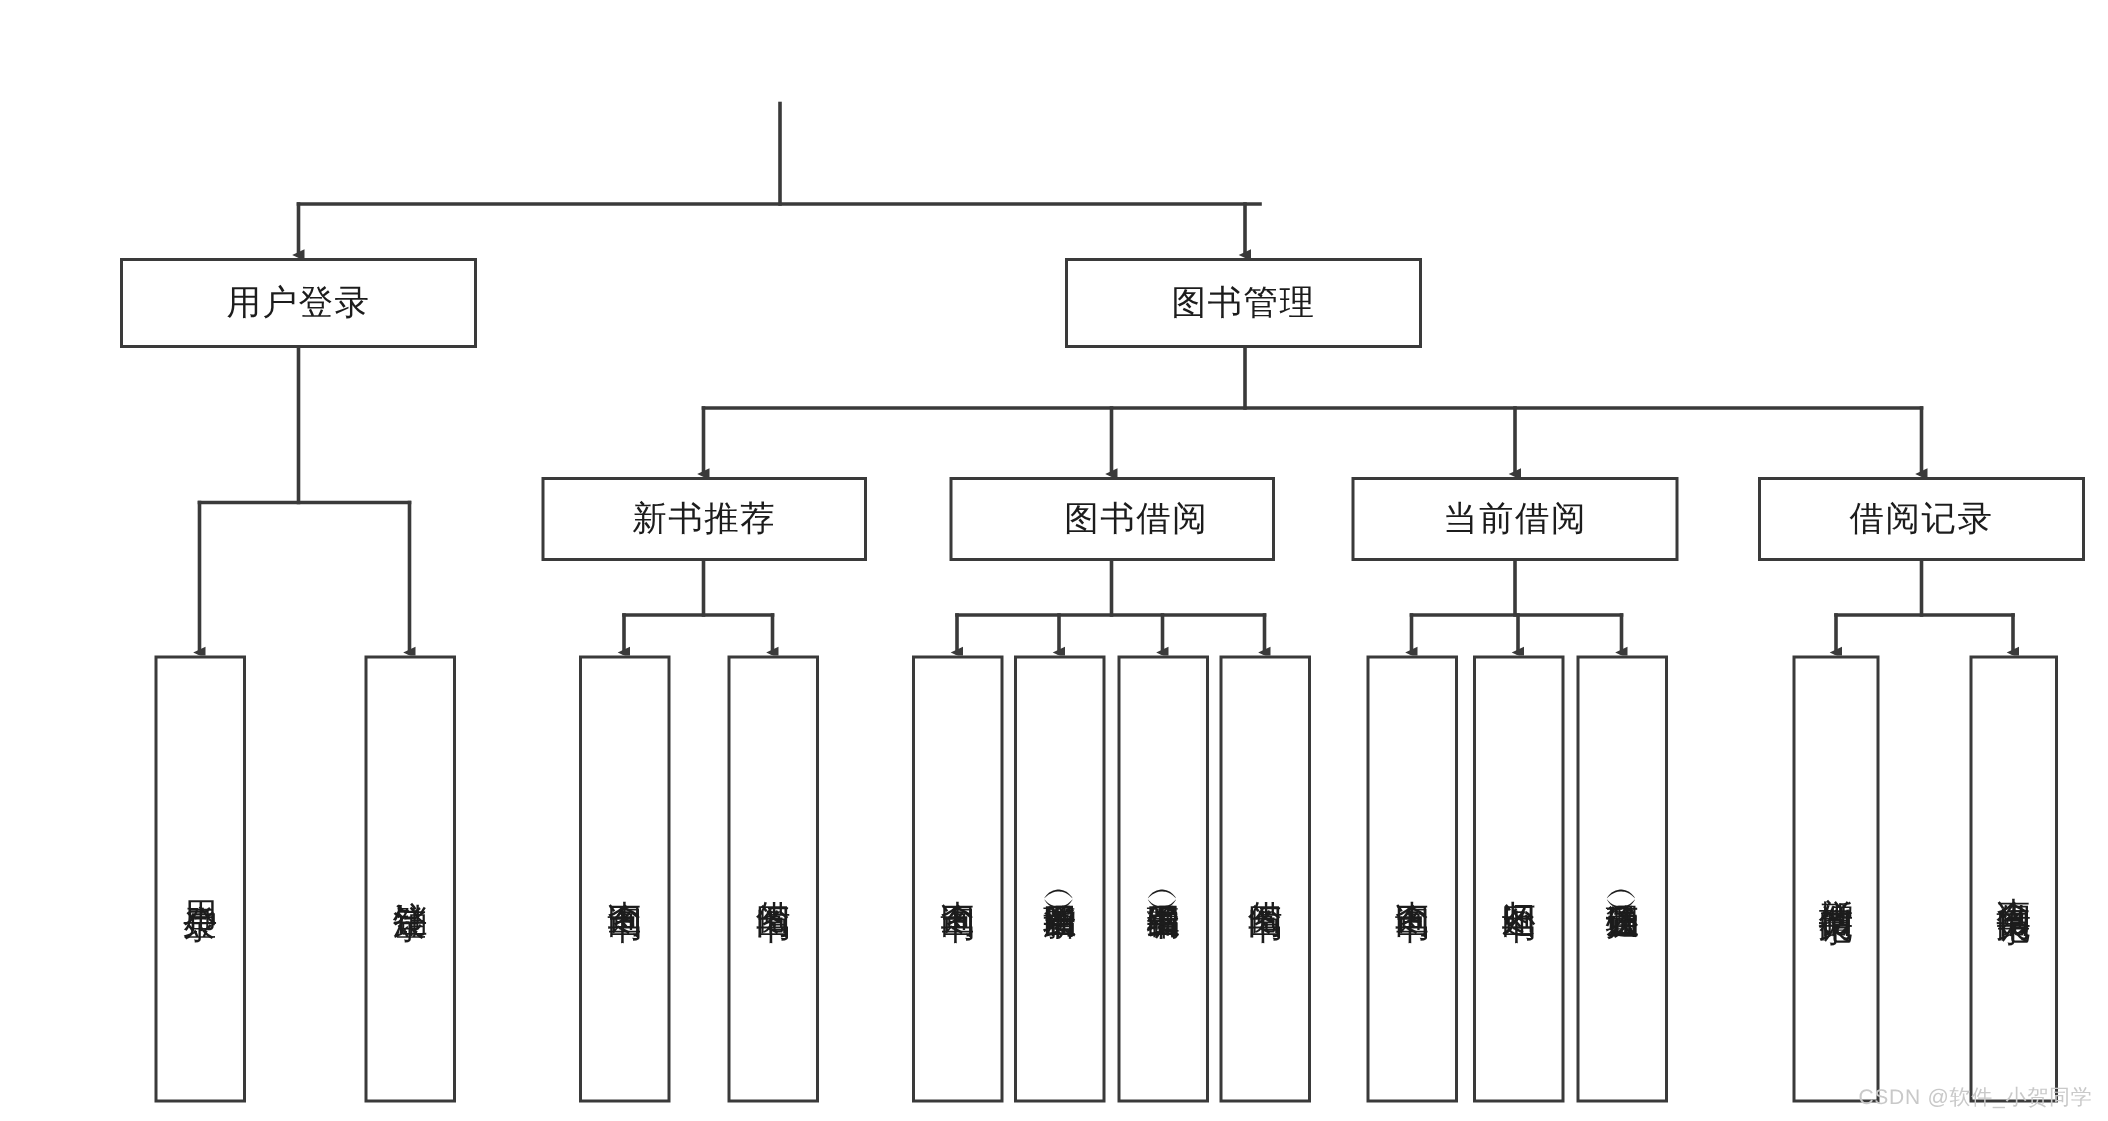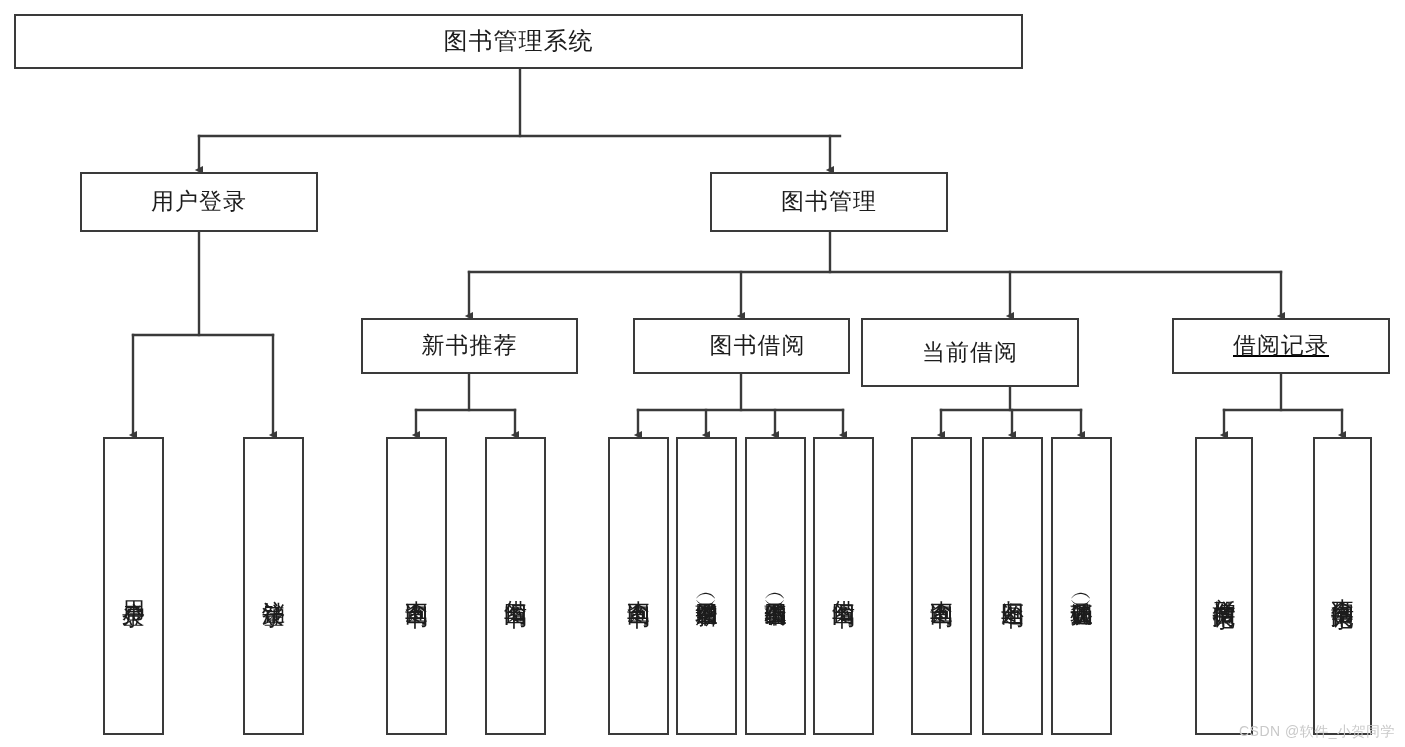--- a/index.html
+++ b/index.html
@@ -129,41 +129,38 @@
       <path d="M1012,410 L1012,435" marker-end="url(#arrowhead)"></path>
       <path d="M1081,410 L1081,435" marker-end="url(#arrowhead)"></path>
 
       <path d="M1281,374 L1281,410"></path>
       <path d="M1224,410 L1342,410"></path>
       <path d="M1224,410 L1224,435" marker-end="url(#arrowhead)"></path>
       <path d="M1342,410 L1342,435" marker-end="url(#arrowhead)"></path>
     </g>
   </svg>
 
-  <div class="node horiz root" style="left:14px; top:14px; width:1009px; height:55px;">
-    <span class="node-label">图书管理系统</span>
-  </div>
 
   <div class="node horiz" style="left:80px; top:172px; width:238px; height:60px;">
     <span class="node-label">用户登录</span>
   </div>
   <div class="node horiz" style="left:361px; top:318px; width:217px; height:56px;">
     <span class="node-label">新书推荐</span>
   </div>
 
   <div class="node horiz" style="left:710px; top:172px; width:238px; height:60px;">
     <span class="node-label">图书管理</span>
   </div>
   <div class="node horiz" style="left:633px; top:318px; width:217px; height:56px;padding-left:32px;">
     <span class="node-label">图书借阅</span>
   </div>
-  <div class="node horiz" style="left:861px; top:318px; width:218px; height:69px;">
+  <div class="node horiz" style="left:901px; top:318px; width:218px; height:56px;">
     <span class="node-label">当前借阅</span>
   </div>
-  <div class="node horiz" style="left:1172px; top:318px; width:218px; height:56px;text-decoration:underline;">
+  <div class="node horiz" style="left:1172px; top:318px; width:218px; height:56px;">
     <span class="node-label">借阅记录</span>
   </div>
 
   <div class="node vert" style="left:103px; top:437px; width:61px; height:298px;">
     <span class="node-label">用户登录</span>
   </div>
   <div class="node vert" style="left:243px; top:437px; width:61px; height:298px;">
     <span class="node-label">注销登录</span>
   </div>
   <div class="node vert" style="left:386px; top:437px; width:61px; height:298px;">

